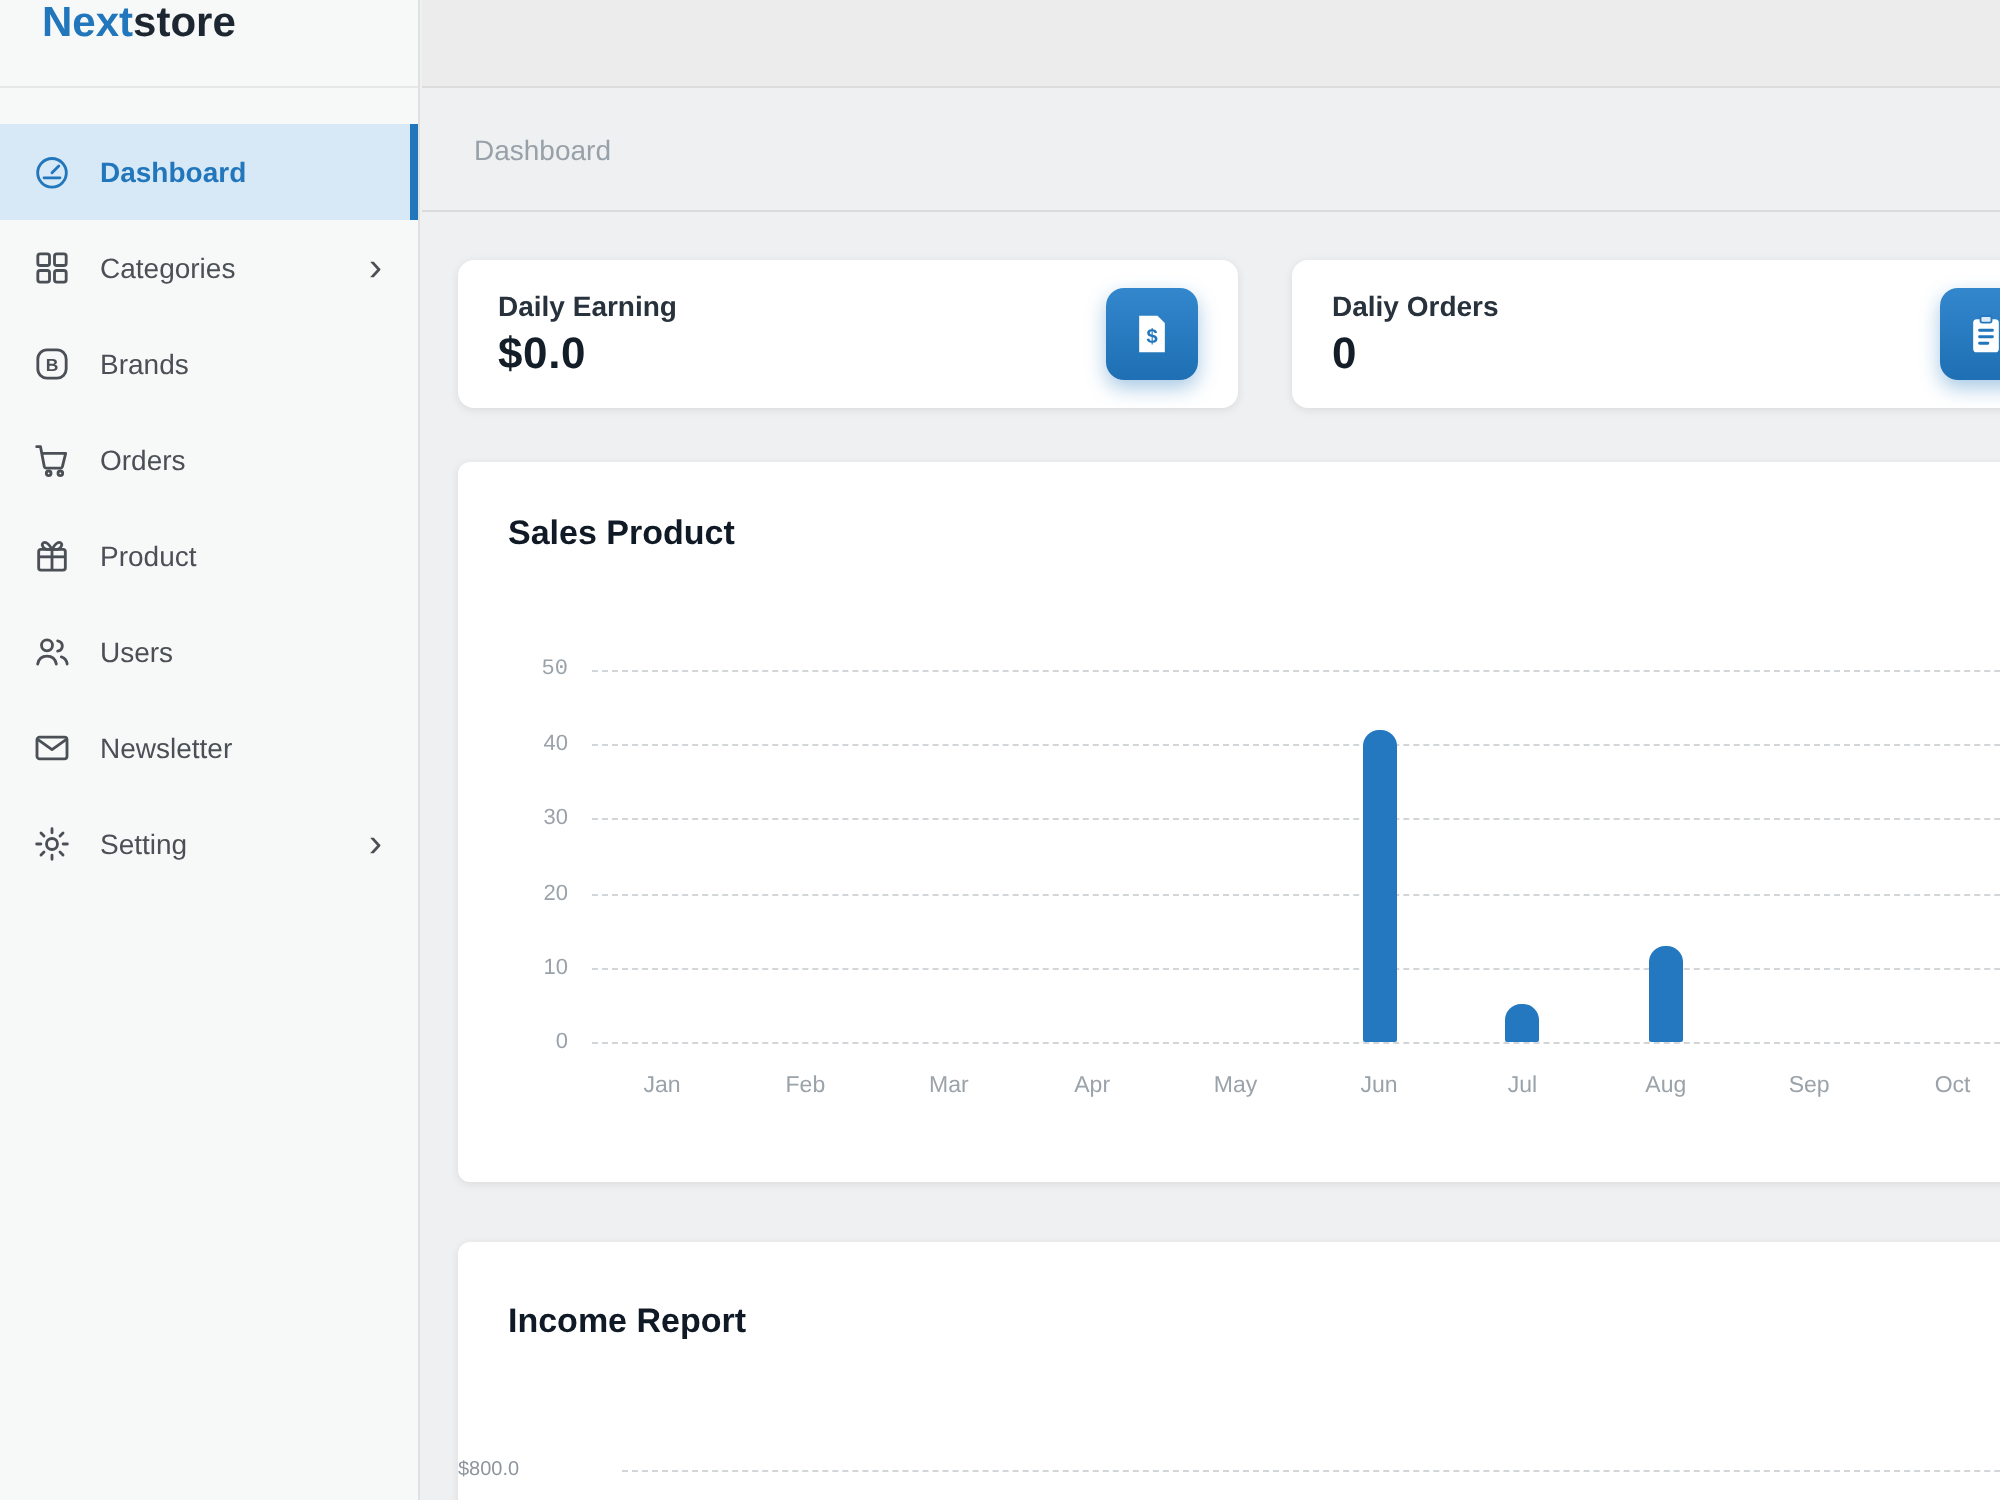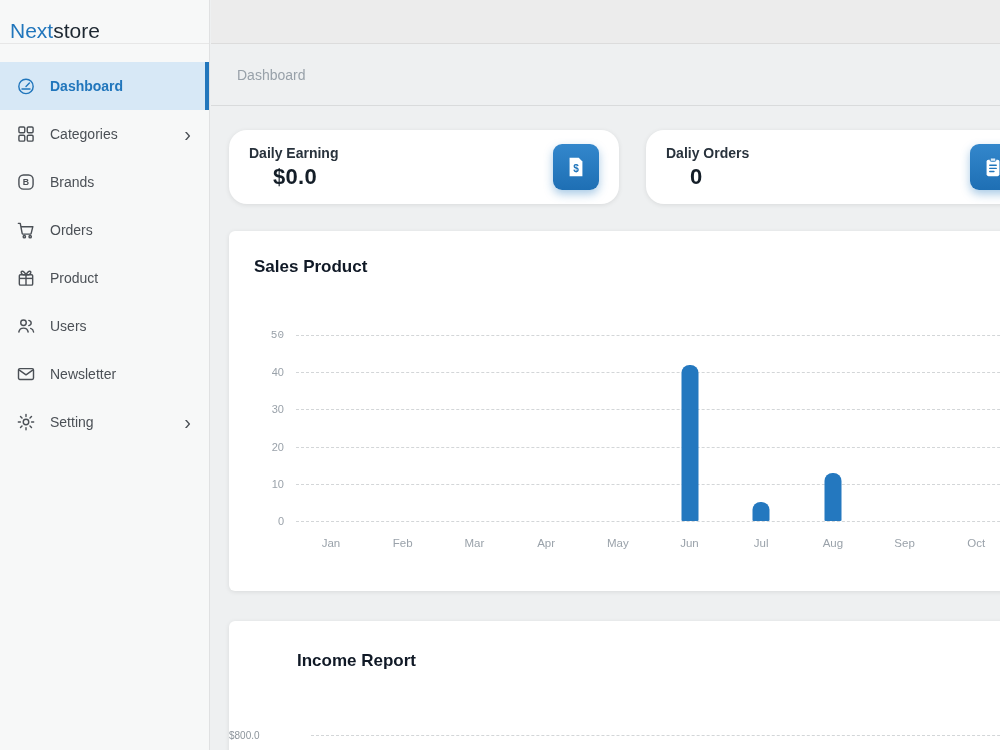--- a/index.html
+++ b/index.html
@@ -10,22 +10,22 @@
     position:relative;
     overflow:hidden;
   }
 
   
   .sidebar {
     position:absolute; left:0; top:0; width:210px; height:750px;
     background:#f7f8f8; border-right:1px solid #e0e1e2;
   }
   .logo {
-    height:44px; display:flex; align-items:flex-end; padding:0 10px;
-    font-size:21px; font-weight:400; border-bottom:1px solid #e7e7e7;
+    height:44px; display:flex; align-items:flex-start; padding:0 21px;
+    font-size:21px; font-weight:700; border-bottom:1px solid #e7e7e7;
   }
   .logo .p1 { color:#2176bc; }
   .logo .p2 { color:#1d2731; }
   .nav { margin-top:18px; }
   .nav-item {
     height:48px; display:flex; align-items:center; gap:14px;
     padding:0 16px; color:#4b5056; font-size:14px; cursor:pointer;
   }
   .nav-item .icon { width:20px; height:20px; display:flex; align-items:center; color:inherit; flex:none; }
   .nav-item .icon svg { width:20px; height:20px; }
@@ -40,41 +40,41 @@
   .main { position:absolute; left:211px; top:0; width:789px; height:750px; overflow:hidden; }
   .topbar { height:44px; background:#ececec; border-bottom:1px solid #dcdcdc; }
   .crumbbar {
     height:62px; display:flex; align-items:center; padding:0 26px;
     color:#98a1a9; font-size:14px; border-bottom:1px solid #d9dbdc;
   }
   .content { padding:24px 18px 0 18px; }
 
   .stat-row { display:flex; gap:27px; }
   .stat-card {
-    width:390px; height:74px; flex:none; background:#fff; border-radius:18px;
+    width:390px; height:74px; flex:none; background:#fff; border-radius:8px;
     box-shadow:0 1px 5px rgba(0,0,0,.09);
     display:flex; align-items:center; justify-content:space-between; padding:0 20px;
   }
   .stat-label { font-size:14px; color:#28323c; font-weight:700; margin-bottom:3px; }
-  .stat-value { font-size:22px; font-weight:700; color:#141e28; letter-spacing:.3px;margin-left:24px; }
+  .stat-value { font-size:22px; font-weight:700; color:#141e28; letter-spacing:.3px; }
   .stat-icon {
     width:46px; height:46px; border-radius:9px; flex:none;
     background:linear-gradient(180deg,#3387cc,#1e6fb4);
     display:flex; align-items:center; justify-content:center;
     box-shadow:0 4px 10px rgba(34,120,190,.40);
   }
 
   .card {
     background:#fff; border-radius:6px; box-shadow:0 1px 5px rgba(0,0,0,.09);
     position:relative;
   }
   .sales-card  { margin-top:27px; width:1340px; height:360px; }
   .income-card { margin-top:30px; width:1340px; height:330px; }
   .card-title  { position:absolute; left:25px; top:26px; font-size:17px; font-weight:700; color:#101926; }
-  .income-card .card-title { top:30px;margin-left:43px; }
+  .income-card .card-title { top:30px; }
 
   .chart { position:absolute; left:0; top:0; width:100%; height:100%; }
   .gl { position:absolute; left:67px; right:28px; border-top:1px dashed #d3d6d8; }
   .yl {
     position:absolute; left:8px; width:47px; text-align:right;
     font-size:11px; color:#9aa2aa; transform:translateY(-50%);
   }
   .xl {
     position:absolute; top:306px; font-size:11.5px; color:#9aa2aa;
     transform:translateX(-50%);

